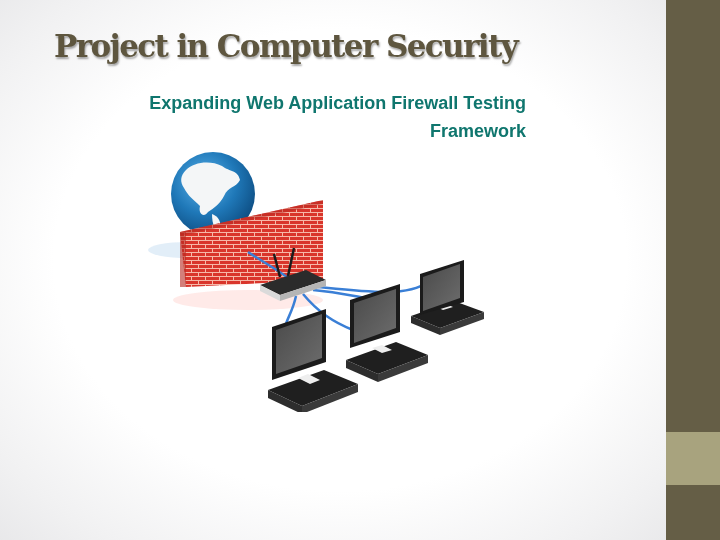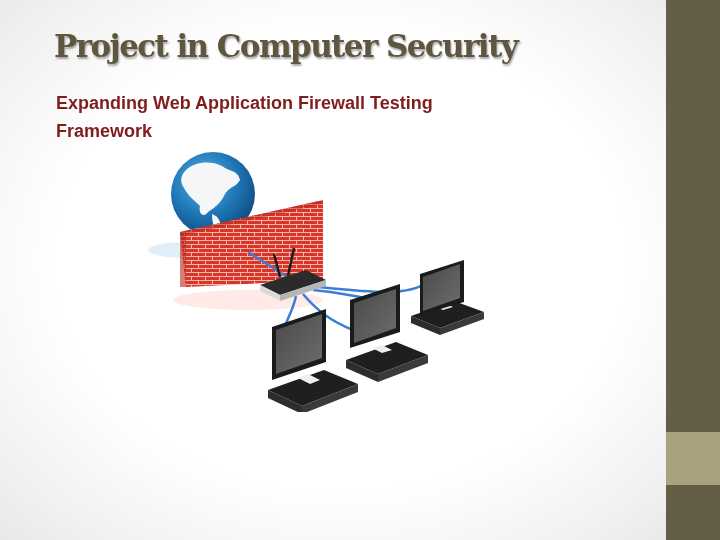--- a/index.html
+++ b/index.html
@@ -5,21 +5,21 @@
     html, body { margin: 0; padding: 0; }
     body { width: 720px; height: 540px; overflow: hidden; position: relative;
       background: radial-gradient(ellipse 520px 420px at 340px 260px, #ffffff 55%, #f1f1f2 80%, #e4e4e6 100%); }
     .slide { position: absolute; left: 0; top: 0; width: 720px; height: 540px; }
     .sidebar { position: absolute; left: 666px; top: 0; width: 54px; height: 540px; background: #655e46; }
     .sidebar-band { position: absolute; left: 666px; top: 432px; width: 54px; height: 53px; background: #a8a37e; }
     .title { position: absolute; left: 54px; top: 28px; margin: 0;
       font-family: "DejaVu Serif", "Liberation Serif", serif; font-weight: bold; font-size: 31px;
       letter-spacing: -1.6px; color: #5e563f; text-shadow: 1px 2px 2px rgba(0,0,0,0.35); white-space: nowrap; }
     .subtitle { position: absolute; left: 56px; top: 89px; width: 470px; margin: 0;
-      font-family: "Liberation Sans", sans-serif; font-weight: bold; font-size: 18px; line-height: 28px; color: #7f1d1d; }
+      font-family: "Liberation Sans", sans-serif; font-weight: bold; font-size: 18px; line-height: 28px; color: #0f766e; text-align: right; }
     .picture { position: absolute; left: 128px; top: 152px; width: 384px; height: 260px; }
     .credits { position: absolute; left: 56px; top: 425px;
       font-family: "Liberation Sans", sans-serif; font-weight: bold; font-size: 13px; color: #5e563f; }
     .credit-row { height: 23px; line-height: 23px; white-space: nowrap; }
     .credit-label { text-decoration: underline; }
     .sup-sep { display: inline-block; width: 12px; }
     .stu-sep { display: inline-block; width: 28px; }
   </style>
 </head>
 <body>

